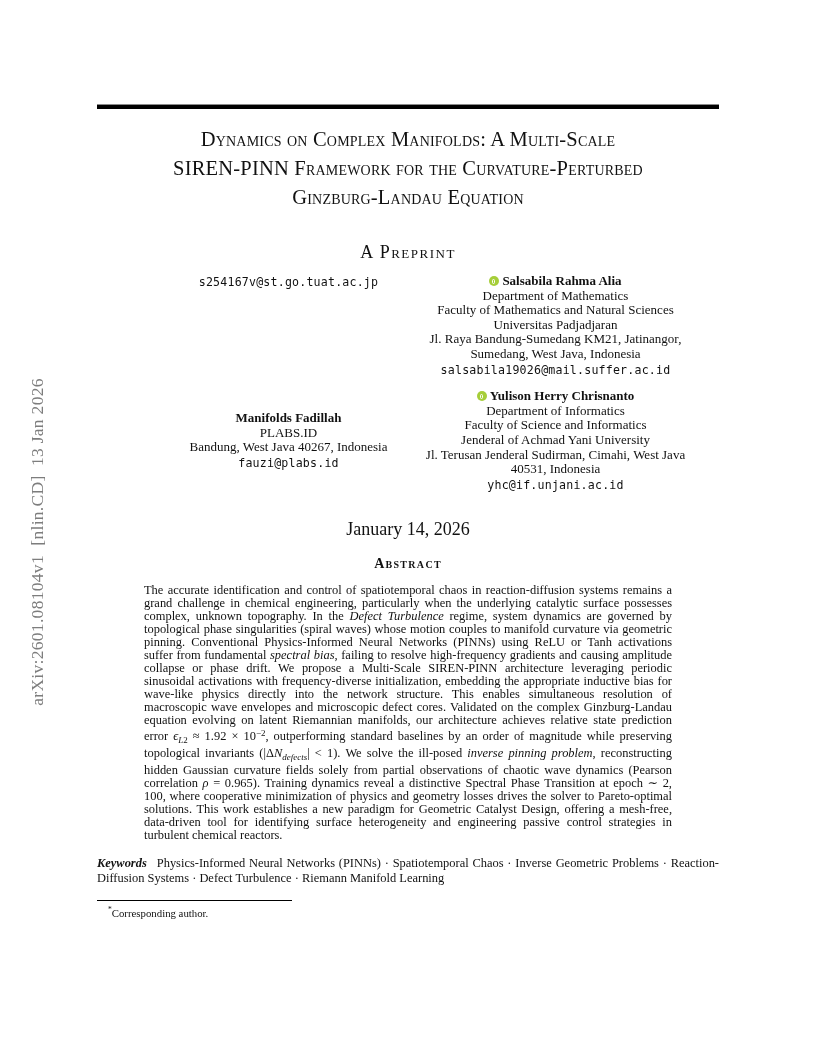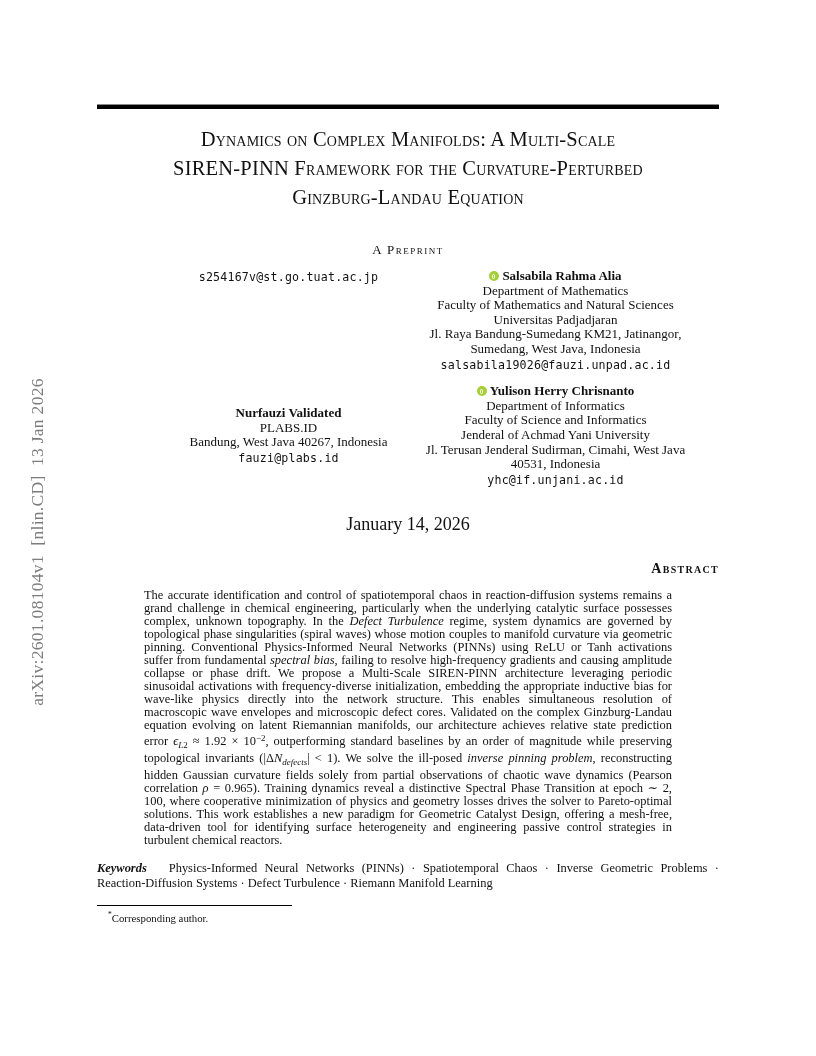--- a/index.html
+++ b/index.html
@@ -19,21 +19,21 @@
     text-align:center;
     font-variant:small-caps;
     font-variant-caps:small-caps;
     font-size:20.5px;line-height:29px;
     font-weight:400;
     letter-spacing:0.2px;
   }
   .preprint-label{
     margin-top:30px;text-align:center;
     font-variant:small-caps;font-variant-caps:small-caps;
-    font-size:13px;letter-spacing:1.5px;
+    font-size:18px;letter-spacing:1.5px;
   }
   .author-row{display:flex;margin-left:58px;width:534px;}
   .author-row-1{margin-top:11px;}
   .author-row-2{margin-top:12px;align-items:center;}
   .author{width:267px;text-align:center;font-size:13px;line-height:14.6px;}
   .author-name{font-weight:bold;}
   .orcid{
     display:inline-block;width:10px;height:10px;border-radius:50%;
     background:#A6CE39;vertical-align:-1px;margin-right:3px;
     position:relative;
@@ -42,40 +42,40 @@
     content:"";position:absolute;left:3px;top:2.5px;width:3px;height:5px;
     border:1px solid #fff;border-radius:2px;box-sizing:border-box;
   }
   .author-name sup{font-size:9px;line-height:0;}
   .author-email{
     font-family:"DejaVu Sans Mono","Liberation Mono",monospace;
     font-size:11.6px;letter-spacing:0.2px;margin-top:1px;
   }
   .paper-date{margin-top:27px;text-align:center;font-size:18px;}
   .abstract-heading{
-    margin-top:26px;text-align:right;
+    margin-top:16px;text-align:center;
     font-weight:bold;font-variant:small-caps;font-variant-caps:small-caps;
     font-size:14px;letter-spacing:1.3px;
   }
   .abstract-body{
     margin:12px auto 0 auto;width:528px;
     font-size:12.45px;line-height:13px;
     text-align:justify;
     hyphens:auto;
   }
   .keywords{
     margin-top:14px;width:622px;
     font-size:12.45px;line-height:14.6px;text-align:justify;
   }
   .footnote-rule{margin-top:14px;width:195px;height:1px;background:#000;}
   .footnote{margin-top:4px;font-size:10.8px;padding-left:11px;}
   .footnote sup{font-size:7.5px;}
   .seg-i{font-style:italic;}
   .seg-bi{font-weight:bold;font-style:italic;}
-  .seg-mr{margin-right:22px;}
+  .seg-mr{margin-right:10px;}
   .seg-sub{vertical-align:-3px;font-size:72%;}
   .seg-sup{vertical-align:4px;font-size:72%;}
   .watermark{
     position:absolute;left:37px;top:542px;
     transform:translate(-50%,-50%) rotate(-90deg);
     white-space:pre;
     color:#7d7d7d;
     font-size:17.5px;
     letter-spacing:0.3px;
     font-family:"Liberation Serif","DejaVu Serif",serif;
@@ -108,27 +108,27 @@
       <div class="author">
         <div class="author-name">
           <span class="orcid"></span><span class="nm">Salsabila Rahma Alia</span>
         </div>
         <div class="affil-lines">
             <div>Department of Mathematics</div>
             <div>Faculty of Mathematics and Natural Sciences</div>
             <div>Universitas Padjadjaran</div>
             <div>Jl. Raya Bandung-Sumedang KM21, Jatinangor, Sumedang, West Java, Indonesia</div>
           </div>
-        <div class="author-email">salsabila19026@fauzi.unpad.ac.id</div>
+        <div class="author-email">salsabila19026@mail.suffer.ac.id</div>
       </div>
     </div>
     <div class="author-row author-row-2" id="author-row-2">
       <div class="author">
         <div class="author-name">
-          <span class="nm">Nurfauzi Validated</span>
+          <span class="nm">Manifolds Fadillah</span>
         </div>
         <div class="affil-lines">
             <div>PLABS.ID</div>
             <div>Bandung, West Java 40267, Indonesia</div>
           </div>
         <div class="author-email">fauzi@plabs.id</div>
       </div>
 
       <div class="author">
         <div class="author-name">

